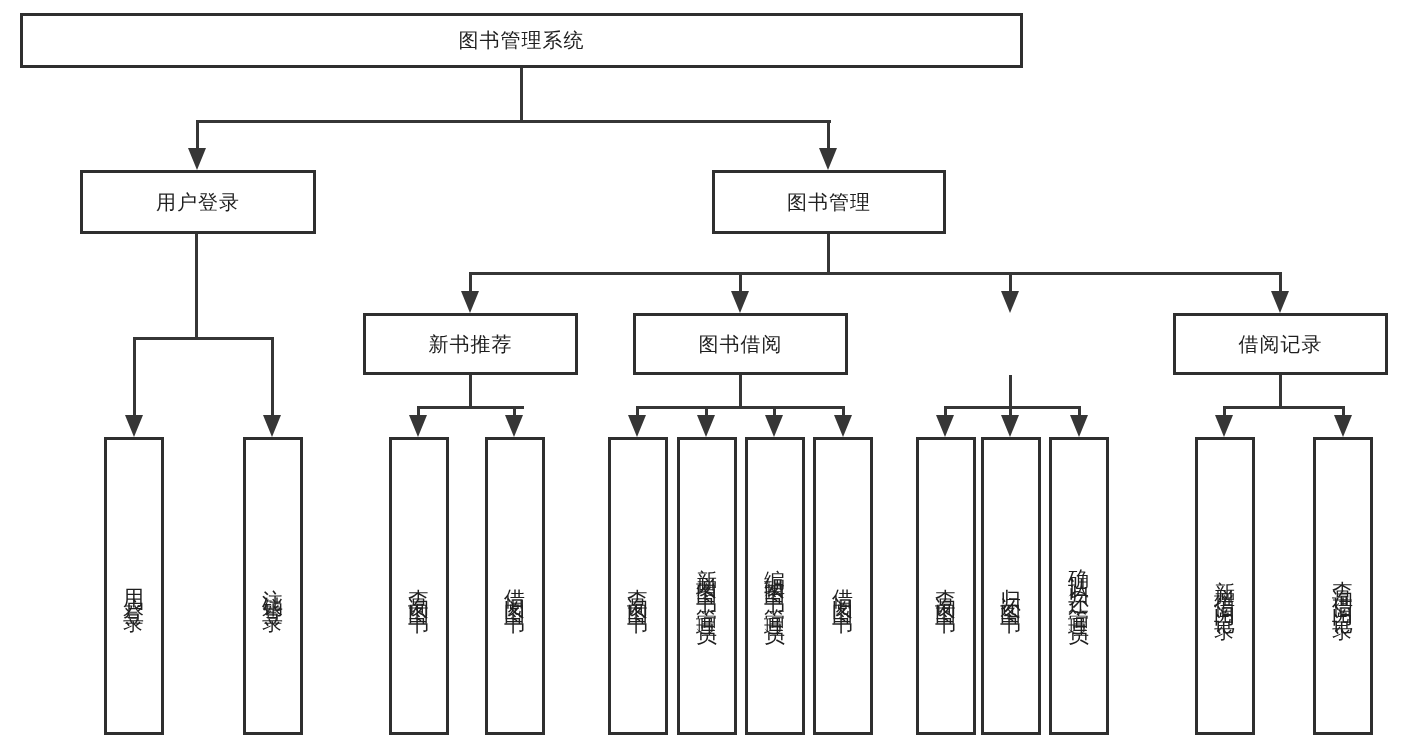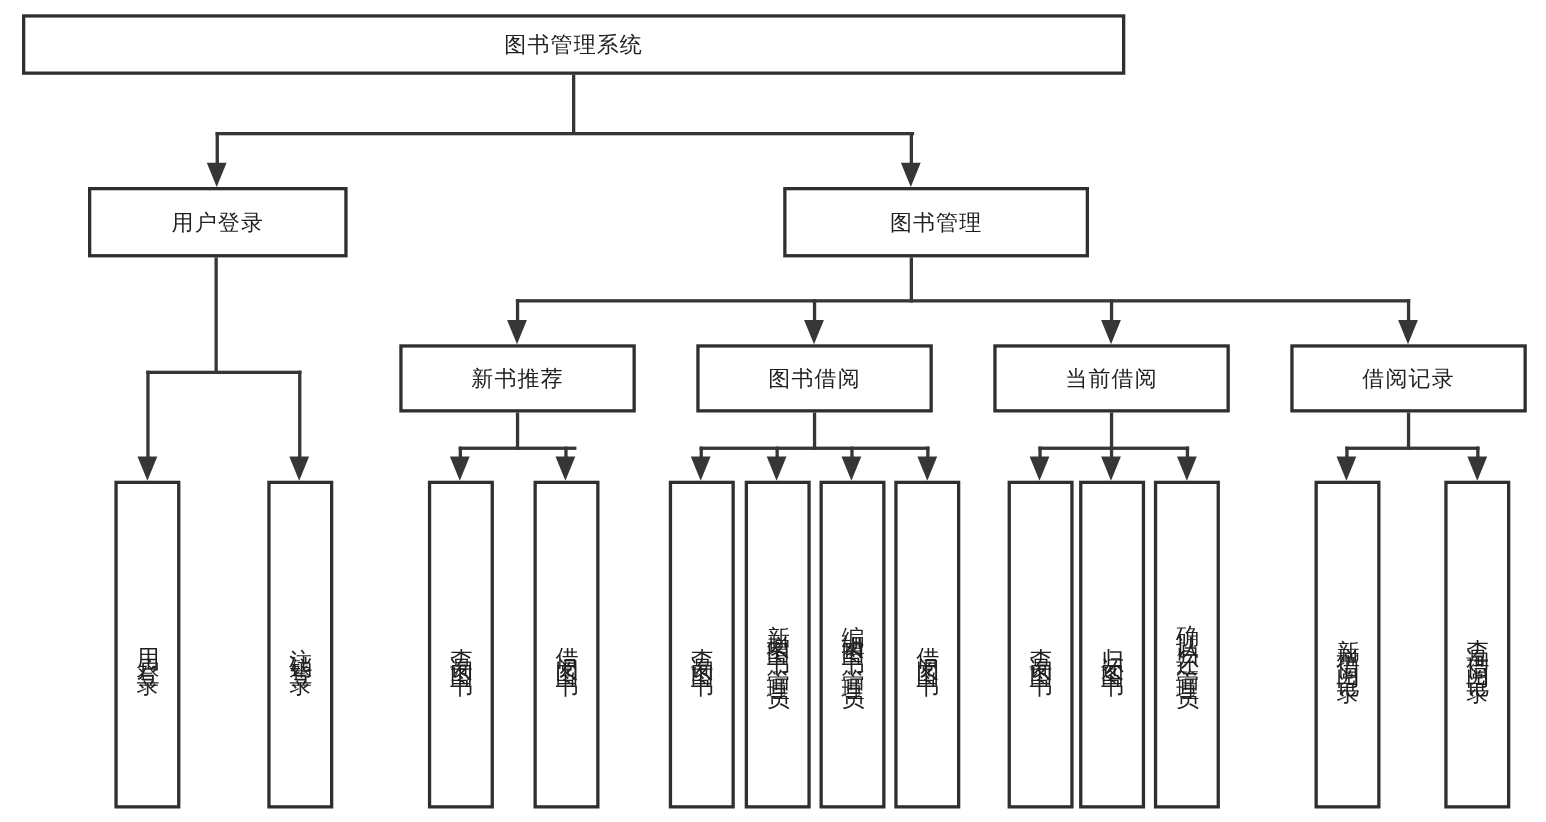--- a/index.html
+++ b/index.html
@@ -63,21 +63,21 @@
   <div class="box" style="left:20px;top:13px;width:1003px;height:55px;">图书管理系统</div>
 
   <div class="vline" style="left:520px;top:68px;height:54px;"></div>
   <div class="hline" style="left:196px;top:120px;width:635px;"></div>
   <div class="vline" style="left:196px;top:120px;height:32px;"></div>
   <div class="arrow" style="left:188px;top:148px;"></div>
   <div class="vline" style="left:827px;top:120px;height:32px;"></div>
   <div class="arrow" style="left:819px;top:148px;"></div>
 
   <div class="box" style="left:80px;top:170px;width:236px;height:64px;">用户登录</div>
-  <div class="box" style="left:712px;top:170px;width:278px;height:64px;">图书管理</div>
+  <div class="box" style="left:712px;top:170px;width:234px;height:64px;">图书管理</div>
 
   <div class="vline" style="left:195px;top:234px;height:106px;"></div>
   <div class="hline" style="left:133px;top:337px;width:141px;"></div>
   <div class="vline" style="left:133px;top:337px;height:80px;"></div>
   <div class="arrow" style="left:125px;top:415px;"></div>
   <div class="vline" style="left:271px;top:337px;height:80px;"></div>
   <div class="arrow" style="left:263px;top:415px;"></div>
 
   <div class="vline" style="left:827px;top:234px;height:41px;"></div>
   <div class="hline" style="left:469px;top:272px;width:813px;"></div>
@@ -85,21 +85,20 @@
   <div class="arrow" style="left:461px;top:291px;"></div>
   <div class="vline" style="left:739px;top:272px;height:22px;"></div>
   <div class="arrow" style="left:731px;top:291px;"></div>
   <div class="vline" style="left:1009px;top:272px;height:22px;"></div>
   <div class="arrow" style="left:1001px;top:291px;"></div>
   <div class="vline" style="left:1279px;top:272px;height:22px;"></div>
   <div class="arrow" style="left:1271px;top:291px;"></div>
 
   <div class="box" style="left:633px;top:313px;width:215px;height:62px;">图书借阅</div>
   <div class="box" style="left:363px;top:313px;width:215px;height:62px;">新书推荐</div>
-  <div class="box" style="left:903px;top:313px;width:215px;height:62px;">当前借阅</div>
   <div class="box" style="left:1173px;top:313px;width:215px;height:62px;">借阅记录</div>
 
   <div class="vline" style="left:469px;top:375px;height:34px;"></div>
   <div class="hline" style="left:417px;top:406px;width:107px;"></div>
   <div class="vline" style="left:417px;top:406px;height:12px;"></div>
   <div class="arrow" style="left:409px;top:415px;"></div>
   <div class="vline" style="left:513px;top:406px;height:12px;"></div>
   <div class="arrow" style="left:505px;top:415px;"></div>
 
   <div class="vline" style="left:739px;top:375px;height:34px;"></div>

